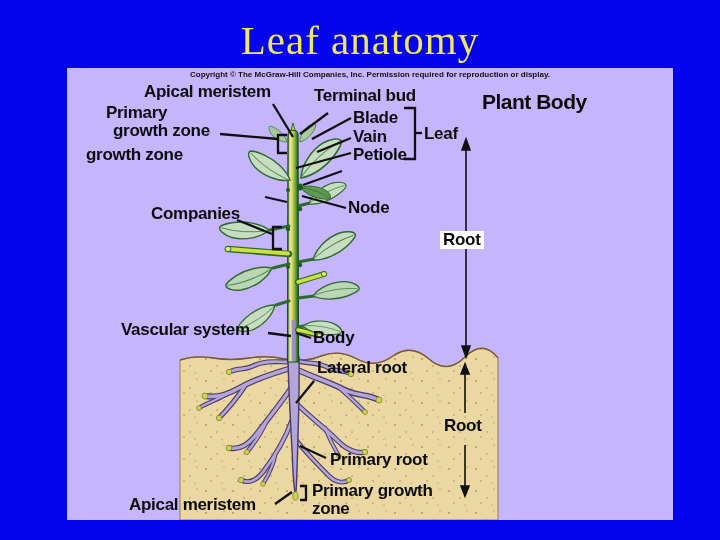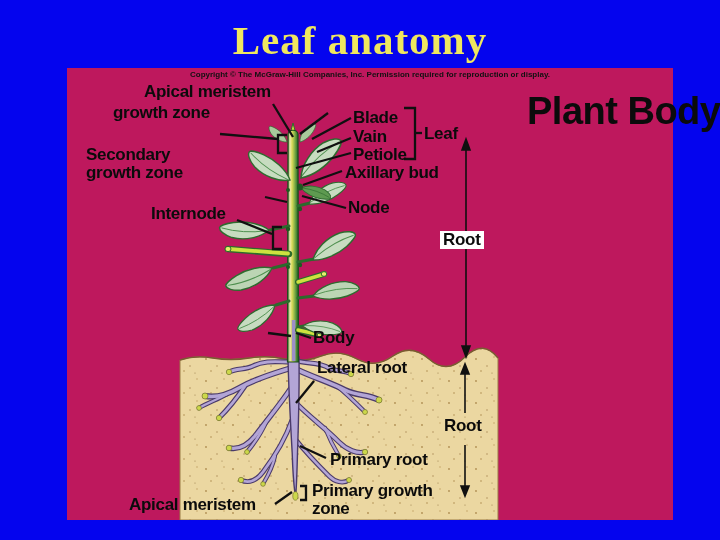--- a/index.html
+++ b/index.html
@@ -4,41 +4,40 @@
 <style>
   html,body{margin:0;padding:0;}
   body{
     width:720px;height:540px;position:relative;overflow:hidden;
     background:#0404EE;
     font-family:"Liberation Sans", sans-serif;
   }
   .slide-title{
     position:absolute;left:0;top:16px;width:720px;text-align:center;
     font-family:"Liberation Serif", serif;
-    font-size:41px;font-weight:700;color:#EFE75F;letter-spacing:1px;
+    font-size:41px;font-weight:400;color:#EFE75F;letter-spacing:1px;
   }
   .panel{
     position:absolute;left:67px;top:68px;width:606px;height:452px;
-    background:#be185d;
+    background:#c4b5fd;
   }
   .panel svg{position:absolute;left:0;top:0;}
   .copyright{
     position:absolute;left:0;top:2px;width:100%;text-align:center;
     font-size:8px;font-weight:700;color:#111;
   }
   .lbl{
     position:absolute;font-size:17px;font-weight:700;color:#0b0b0b;
     line-height:1.05;white-space:nowrap;letter-spacing:-0.3px;
   }
   .lbl .ind{padding-left:7px;}
   .heading{
     position:absolute;left:415px;top:22px;
-    font-size:38px;font-weight:700;color:#0b0b0b;letter-spacing:-0.5px;
+    font-size:21px;font-weight:700;color:#0b0b0b;letter-spacing:-0.5px;
     white-space:nowrap;
-    margin-left:45px;
   }
   .shoot-lbl{background:#ffffff;padding:0 3px;}
 </style>
 </head>
 <body style="background: rgb(4, 4, 238);">
 
 <div class="slide-title" style="color: rgb(239, 231, 95);">Leaf anatomy</div>
 
 <div class="panel">
 
@@ -242,38 +241,39 @@
       <polygon points="394,306 398,296 402,306"></polygon>
       <line x1="398" y1="377" x2="398" y2="425"></line>
       <polygon points="394,418 398,428 402,418"></polygon>
     </g>
   </svg>
 
   <div class="copyright">Copyright © The McGraw-Hill Companies, Inc. Permission required for reproduction or display.</div>
   <div class="heading">Plant Body</div>
 
   <div class="lbl" style="left:77px;top:15px">Apical meristem</div>
+  <div class="lbl" style="left:247px;top:19px">Terminal bud</div>
 
   <div class="lbl" style="left:39px;top:36px">
+    <div>Primary</div>
     <div class="ind">growth zone</div>
   </div>
 
   <div class="lbl" style="left:19px;top:78px">
-    <div>Secondary</div>
     <div>growth zone</div>
   </div>
 
-  <div class="lbl" style="left:84px;top:137px">Internode</div>
+  <div class="lbl" style="left:84px;top:137px">Companies</div>
   <div class="lbl" style="left:286px;top:41px">Blade</div>
   <div class="lbl" style="left:286px;top:60px">Vain</div>
   <div class="lbl" style="left:286px;top:78px">Petiole</div>
   <div class="lbl" style="left:357px;top:57px">Leaf</div>
-  <div class="lbl" style="left:278px;top:96px">Axillary bud</div>
   <div class="lbl" style="left:281px;top:131px">Node</div>
   <div class="lbl shoot-lbl" style="left:373px;top:163px">Root</div>
+  <div class="lbl" style="left:54px;top:253px">Vascular system</div>
   <div class="lbl" style="left:246px;top:261px">Body</div>
   <div class="lbl" style="left:250px;top:291px">Lateral root</div>
   <div class="lbl" style="left:377px;top:349px">Root</div>
   <div class="lbl" style="left:245px;top:414px">
     <div>Primary growth</div>
     <div>zone</div>
   </div>
 
   <div class="lbl" style="left:263px;top:383px">Primary root</div>
 

